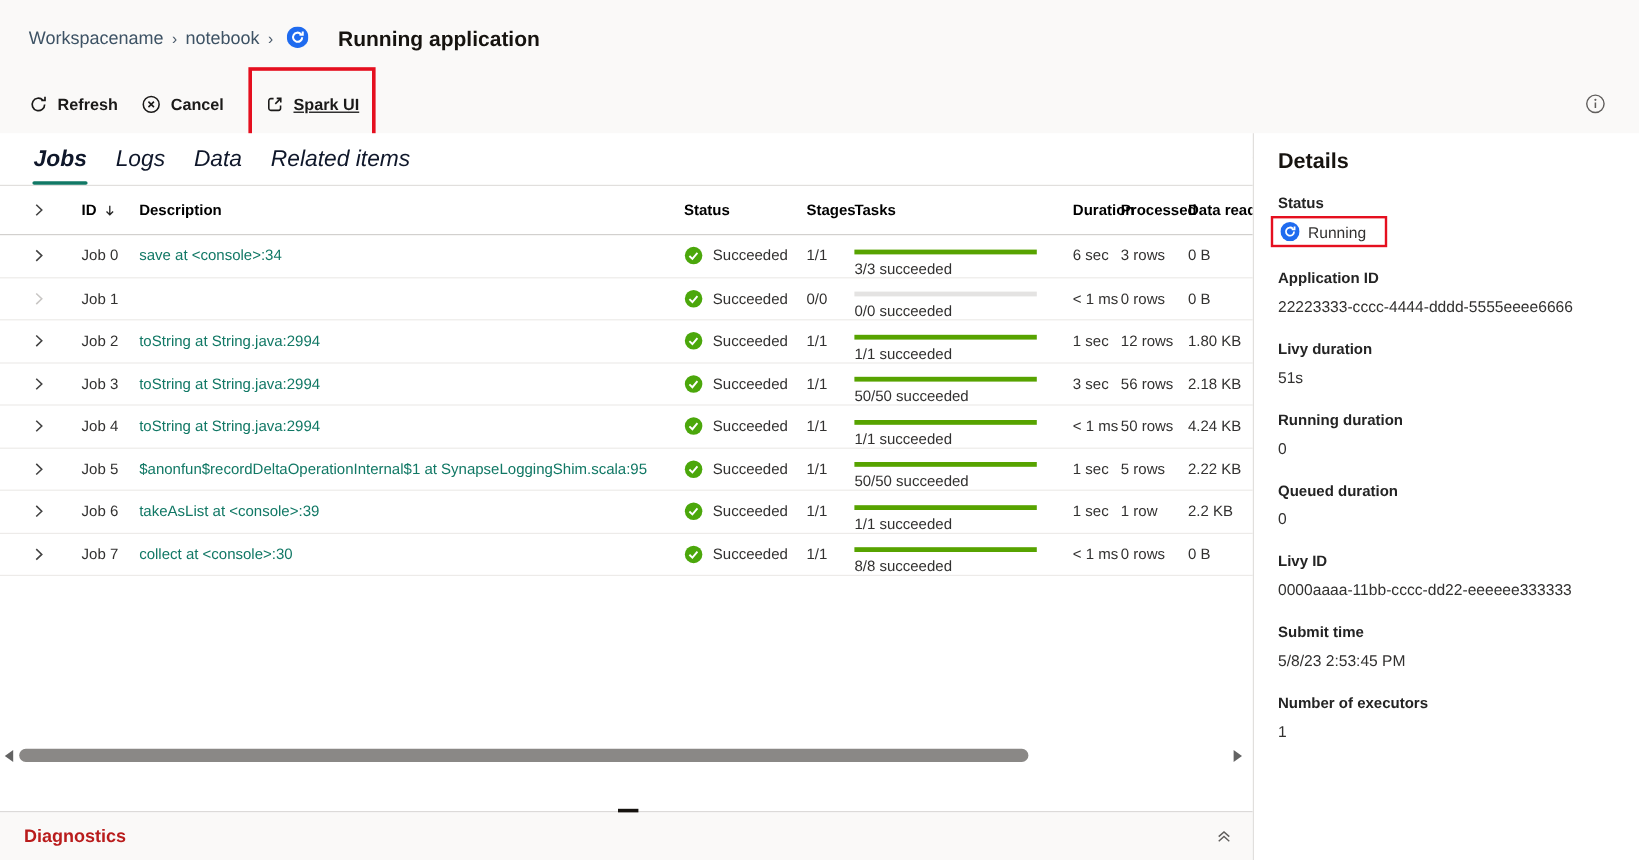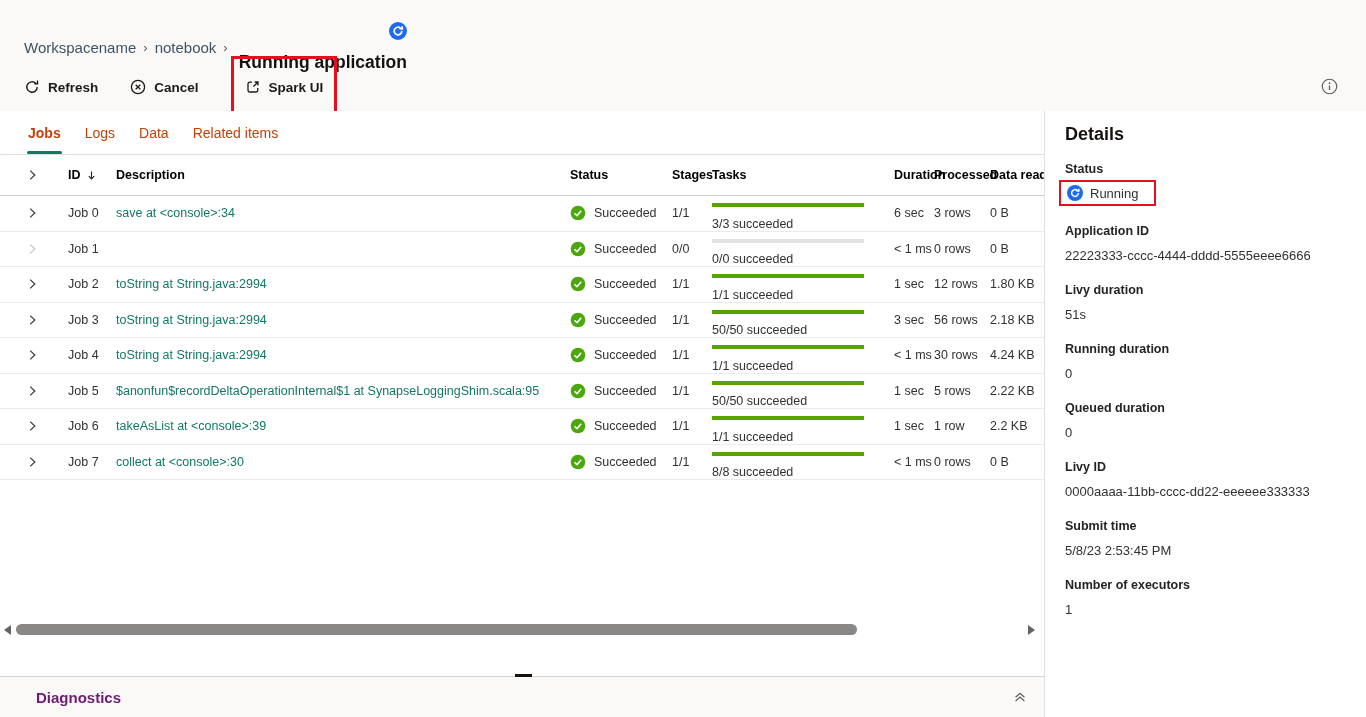--- a/index.html
+++ b/index.html
@@ -4,73 +4,73 @@
 <style>
   * { margin:0; padding:0; box-sizing:border-box; }
   body { font-family:"Liberation Sans", sans-serif; background:#fff; }
   #app { position:relative; width:1366px; height:717px; background:#fff; overflow:hidden; }
 
   
   .topbar { position:absolute; left:0; top:0; width:1366px; height:132px; background:#faf9f8; border-bottom:1px solid #e3e1df; }
   .breadcrumb { position:absolute; left:24px; top:22px; display:flex; align-items:center; gap:6px; font-size:15px; color:#3e5365; }
   .crumb { cursor:pointer; }
   .crumb-sep { font-size:13px; color:#4a5a6a; padding:0 1px; }
-  .page-title-group { display:flex; align-items:flex-end; gap:12px; margin-left:4px;flex-direction:column; }
+  .page-title-group { display:flex; align-items:flex-start; gap:25px; margin-left:4px; }
   .page-title { font-size:17.5px; font-weight:700; color:#16130f; }
 
-  .toolbar { position:absolute; left:24px; top:69px; height:36px; display:flex; align-items:center; gap:32px; }
+  .toolbar { position:absolute; left:24px; top:69px; height:36px; display:flex; align-items:center; gap:20px; }
   .tbtn { display:inline-flex; align-items:center; gap:8px; background:transparent; border:none; font-family:inherit;
           font-size:13.5px; font-weight:600; color:#1b1a19; cursor:pointer; }
-  .callout-wrap { border:3px solid #e50f1f; padding:20px 11px; display:inline-flex; align-items:flex-start; }
+  .callout-wrap { border:3px solid #e50f1f; padding:20px 11px; display:inline-flex; align-items:flex-start;text-decoration:underline; }
   .info-button { position:absolute; right:28px; top:78px; width:18px; height:18px; background:transparent; border:none; cursor:pointer; }
 
   
   .main { position:absolute; left:0; top:111px; width:1044px; height:606px; background:#fff; }
   .details { position:absolute; left:1044px; top:111px; width:322px; height:606px; background:#fff;
              border-left:1px solid #e1dfdd; padding:13px 18px 0 20px; overflow:hidden; }
 
   
   .tabstrip { display:flex; align-items:stretch; height:44px; border-bottom:1px solid #e1dfdd; padding-left:16px; }
-  .tab { position:relative; display:flex; align-items:center; padding:0 12px; font-size:14px; color:#c2410c; cursor:pointer; }
+  .tab { position:relative; display:flex; align-items:center; padding:0 12px; font-size:19px; color:#0f172a; cursor:pointer;font-style:italic; }
   .tab[data-active="true"] { font-weight:700; }
   .tab[data-active="true"]::after { content:""; position:absolute; left:11px; right:11px; bottom:0; height:3px;
                                     background:#117865; border-radius:2px; }
 
   
   .thead { display:flex; align-items:center; height:41px; border-bottom:1px solid #d2d0ce; font-size:12.5px; font-weight:700; color:#000000; }
   .trow  { display:flex; align-items:center; height:35.5px; border-bottom:1px solid #edebe9; font-size:12.5px; color:#323130; }
   .c-expand { width:44px; padding-left:26px; display:flex; align-items:center; color:#424242; cursor:pointer; }
   .c-expand[data-expandable="false"] { color:#c8c6c4; cursor:default; }
   .c-id { width:72px; padding-left:24px; display:flex; align-items:center; gap:5px; white-space:nowrap; }
   .c-desc { flex:1; min-width:0; overflow:hidden; white-space:nowrap; padding-right:8px; }
   .desc-link { color:#117865; text-decoration:none; cursor:pointer; }
   .c-status { width:102px; padding-left:8px; display:flex; align-items:center; gap:8px; white-space:nowrap; }
   .c-stages { width:42px; padding-left:8px; white-space:nowrap; }
-  .c-tasks { width:172px; padding-left:6px; align-self:stretch; display:flex; flex-direction:column; justify-content:space-between; padding-top:7px; }
+  .c-tasks { width:172px; padding-left:6px; align-self:stretch; display:flex; flex-direction:column; justify-content:flex-end; padding-top:7px; }
   .taskbar { width:152px; height:4px; background:#57a300; margin-bottom:5px; }
   .taskbar[data-progress="0"] { background:#e4e3e2; }
   .tasktext { font-size:12.5px; color:#323130; }
   .c-duration { width:56px; white-space:nowrap;padding-left:16px; }
   .c-processed { width:56px; white-space:nowrap; }
   .c-dataread { width:54px; overflow:hidden; white-space:nowrap; }
   .check { display:inline-flex; width:16px; height:16px; }
   .sort-icon { display:inline-flex; color:#242424; }
 
   
   .hscroll { position:absolute; left:0; top:510px; width:1044px; height:16px; }
   .scroll-thumb { position:absolute; left:16px; top:3px; width:841px; height:11px; background:#8a8886; border-radius:6px; cursor:pointer; }
   .scroll-arrow { position:absolute; top:4px; width:0; height:0; border-top:5px solid transparent; border-bottom:5px solid transparent; cursor:pointer; }
   .scroll-left  { left:4px;  border-right:7px solid #636363; }
   .scroll-right { left:1028px; border-left:7px solid #636363; }
 
   
   .split { position:absolute; left:0; top:565px; width:1044px; border-top:1px solid #d4d2d0; }
   .split-handle { position:absolute; left:515px; top:-3px; width:17px; height:5px; background:#16130f; cursor:row-resize; }
   .diagnostics { position:absolute; left:0; top:566px; width:1044px; height:40px; background:#faf9f8; display:flex; align-items:center; }
-  .diag-title { font-size:15px; font-weight:700; color:#701a75; margin-left:36px; }
+  .diag-title { font-size:15px; font-weight:700; color:#b91c1c; margin-left:20px; }
   .diag-collapse { margin-left:auto; margin-right:16px; background:transparent; border:none; cursor:pointer; display:flex; color:#605e5c; }
 
   
   .details-title { font-size:18px; font-weight:700; color:#16130f; margin-bottom:17px; }
   .field { margin-bottom:19px; }
   .field-label { font-size:12.5px; font-weight:700; color:#242424; margin-bottom:8px; }
   .field-value-row { display:inline-flex; align-items:center; gap:7px; }
   .field-value-row[data-callout="true"] { border:2.5px solid #e50f1f; padding:3px 16px 3px 6px; margin:-4px 0 -4px -6px; }
   .field-icon { display:none; width:16px; height:16px; }
   .field-icon[data-icon] { display:inline-flex; }
@@ -325,21 +325,21 @@
             </svg>
           </span>
           <span>Succeeded</span>
         </div>
         <div class="c-stages">1/1</div>
         <div class="c-tasks">
           <div class="taskbar" data-progress="100"></div>
           <div class="tasktext">1/1 succeeded</div>
         </div>
         <div class="c-duration">&lt; 1 ms</div>
-        <div class="c-processed">30 rows</div>
+        <div class="c-processed">50 rows</div>
         <div class="c-dataread">4.24 KB</div>
       </div>
 
       <div class="trow">
         <div class="c-expand" data-expandable="true">
           <span style="display:inline-flex;">
             <svg viewBox="0 0 12 12" width="12" height="12">
               <path d="M4.2 1.6 8.8 6 4.2 10.4" fill="none" stroke="currentColor" stroke-width="1.3"></path>
             </svg>
           </span>

